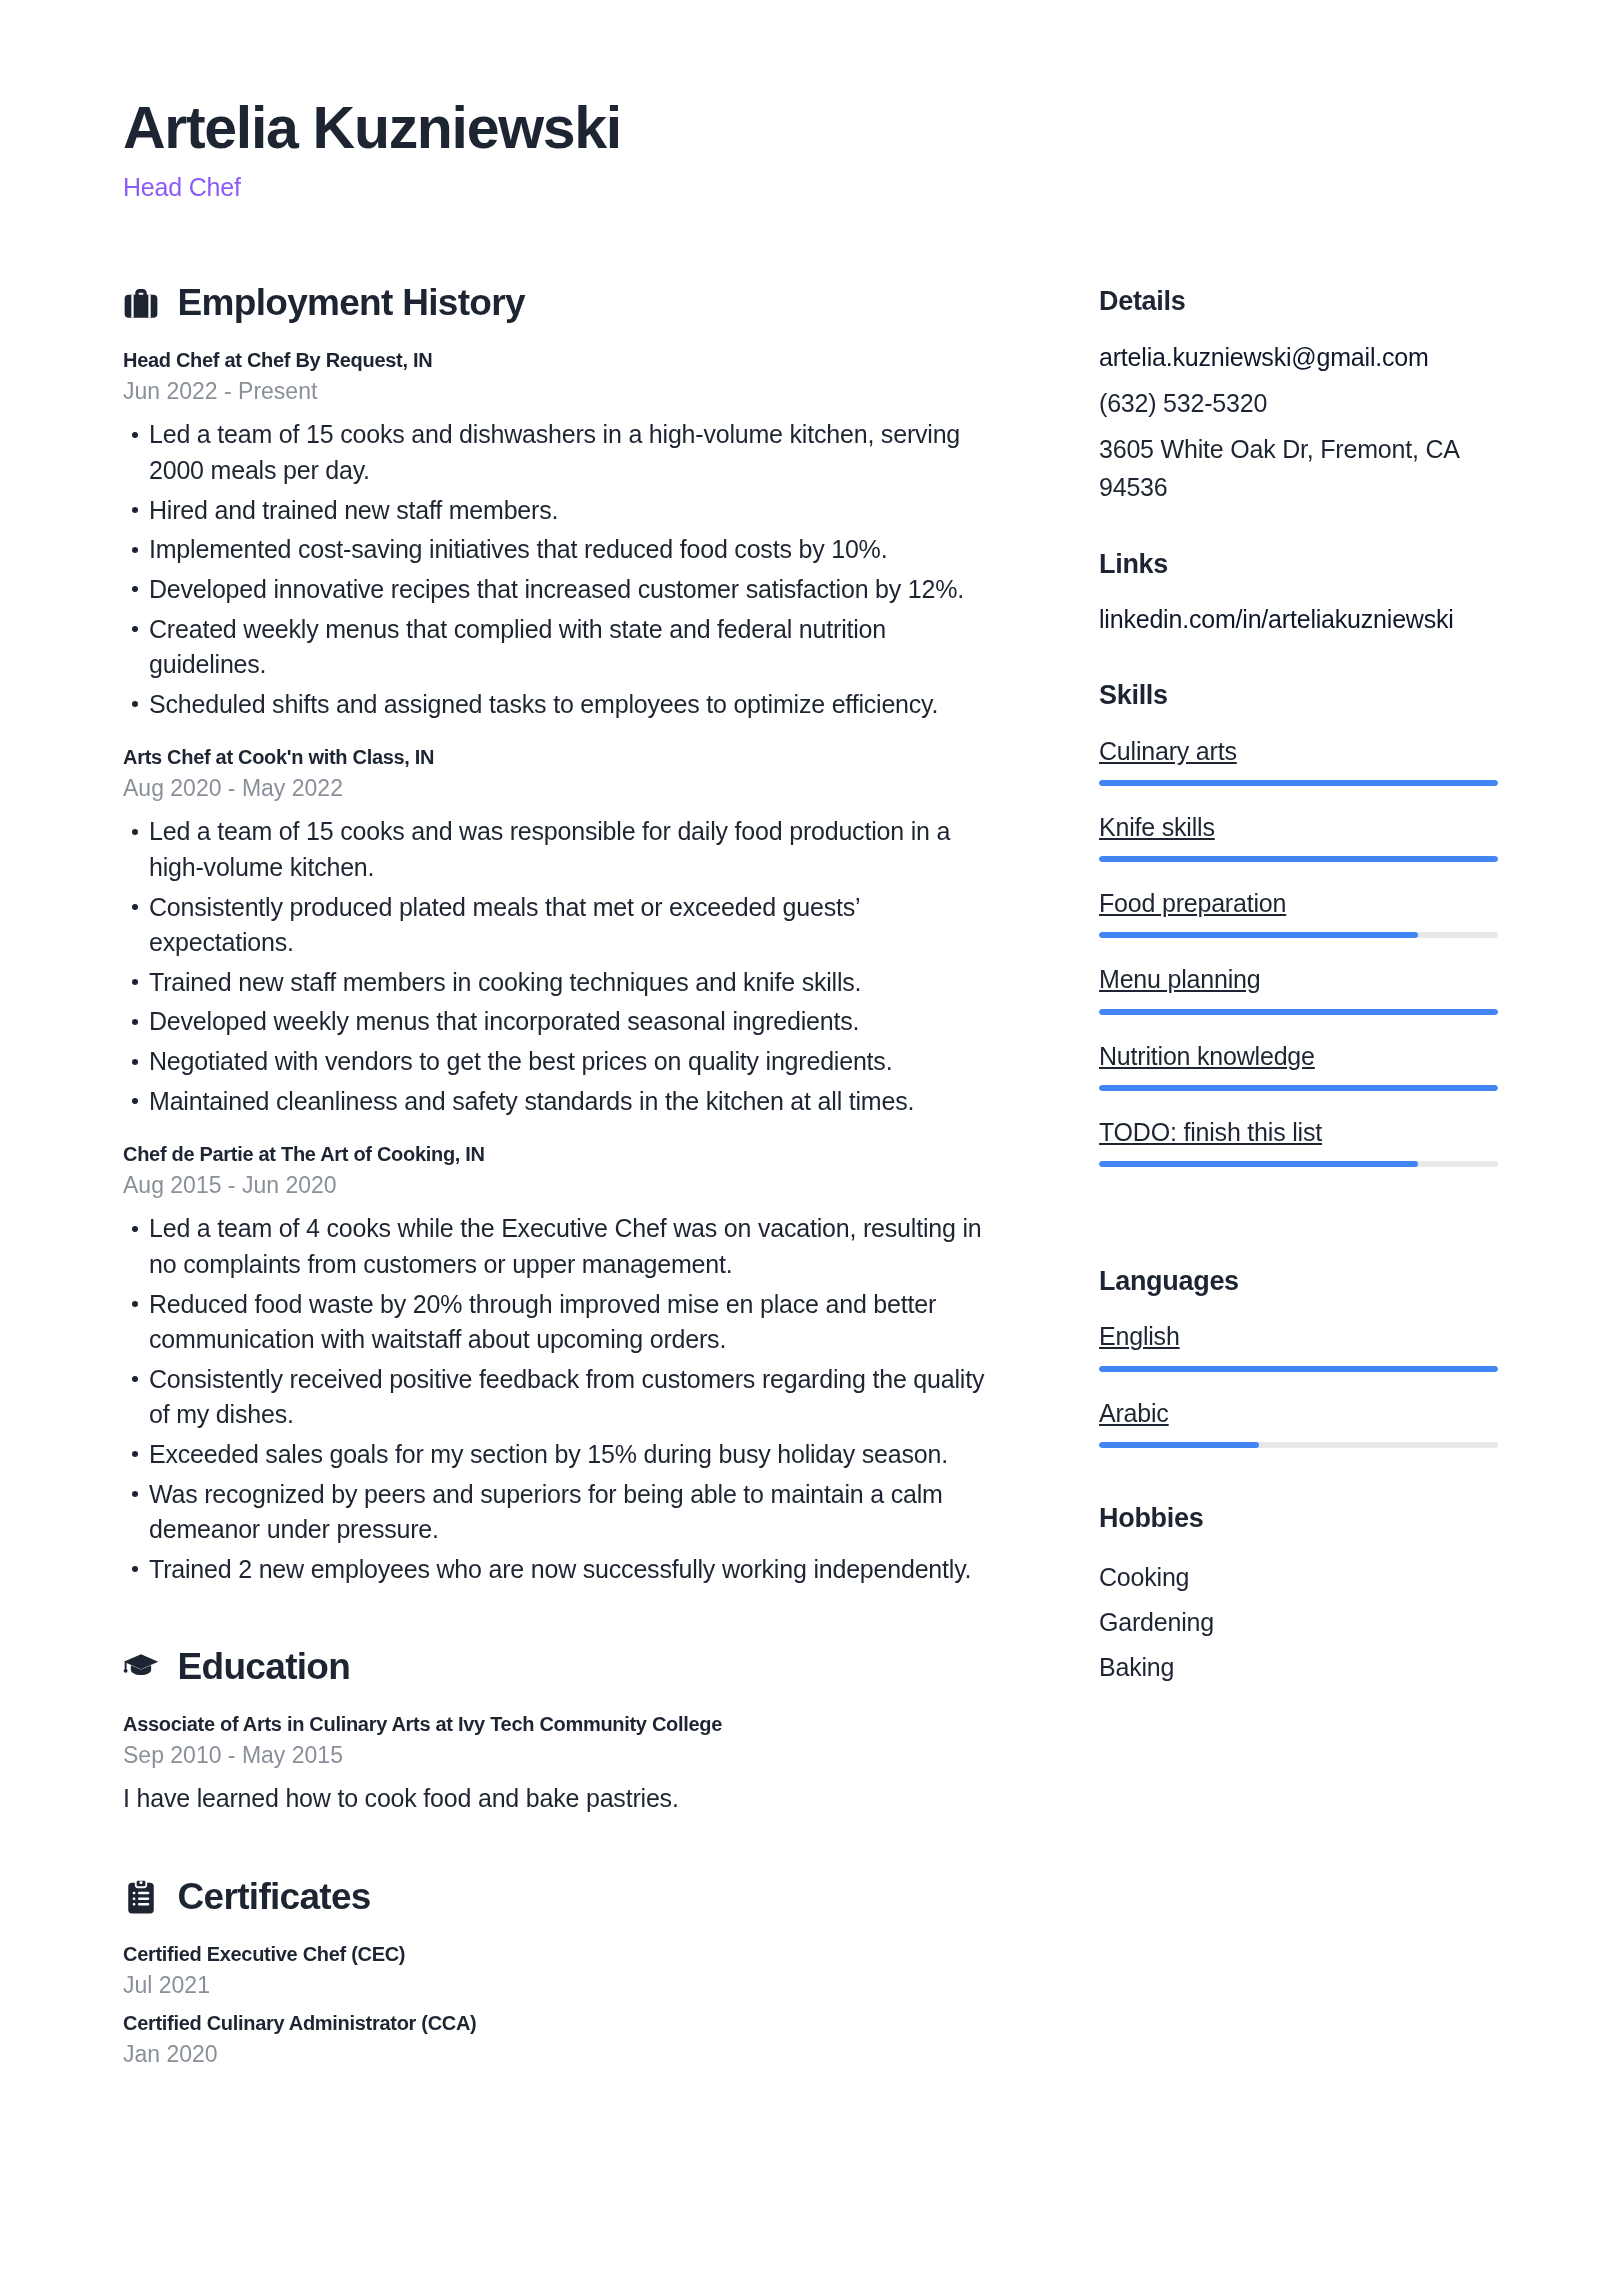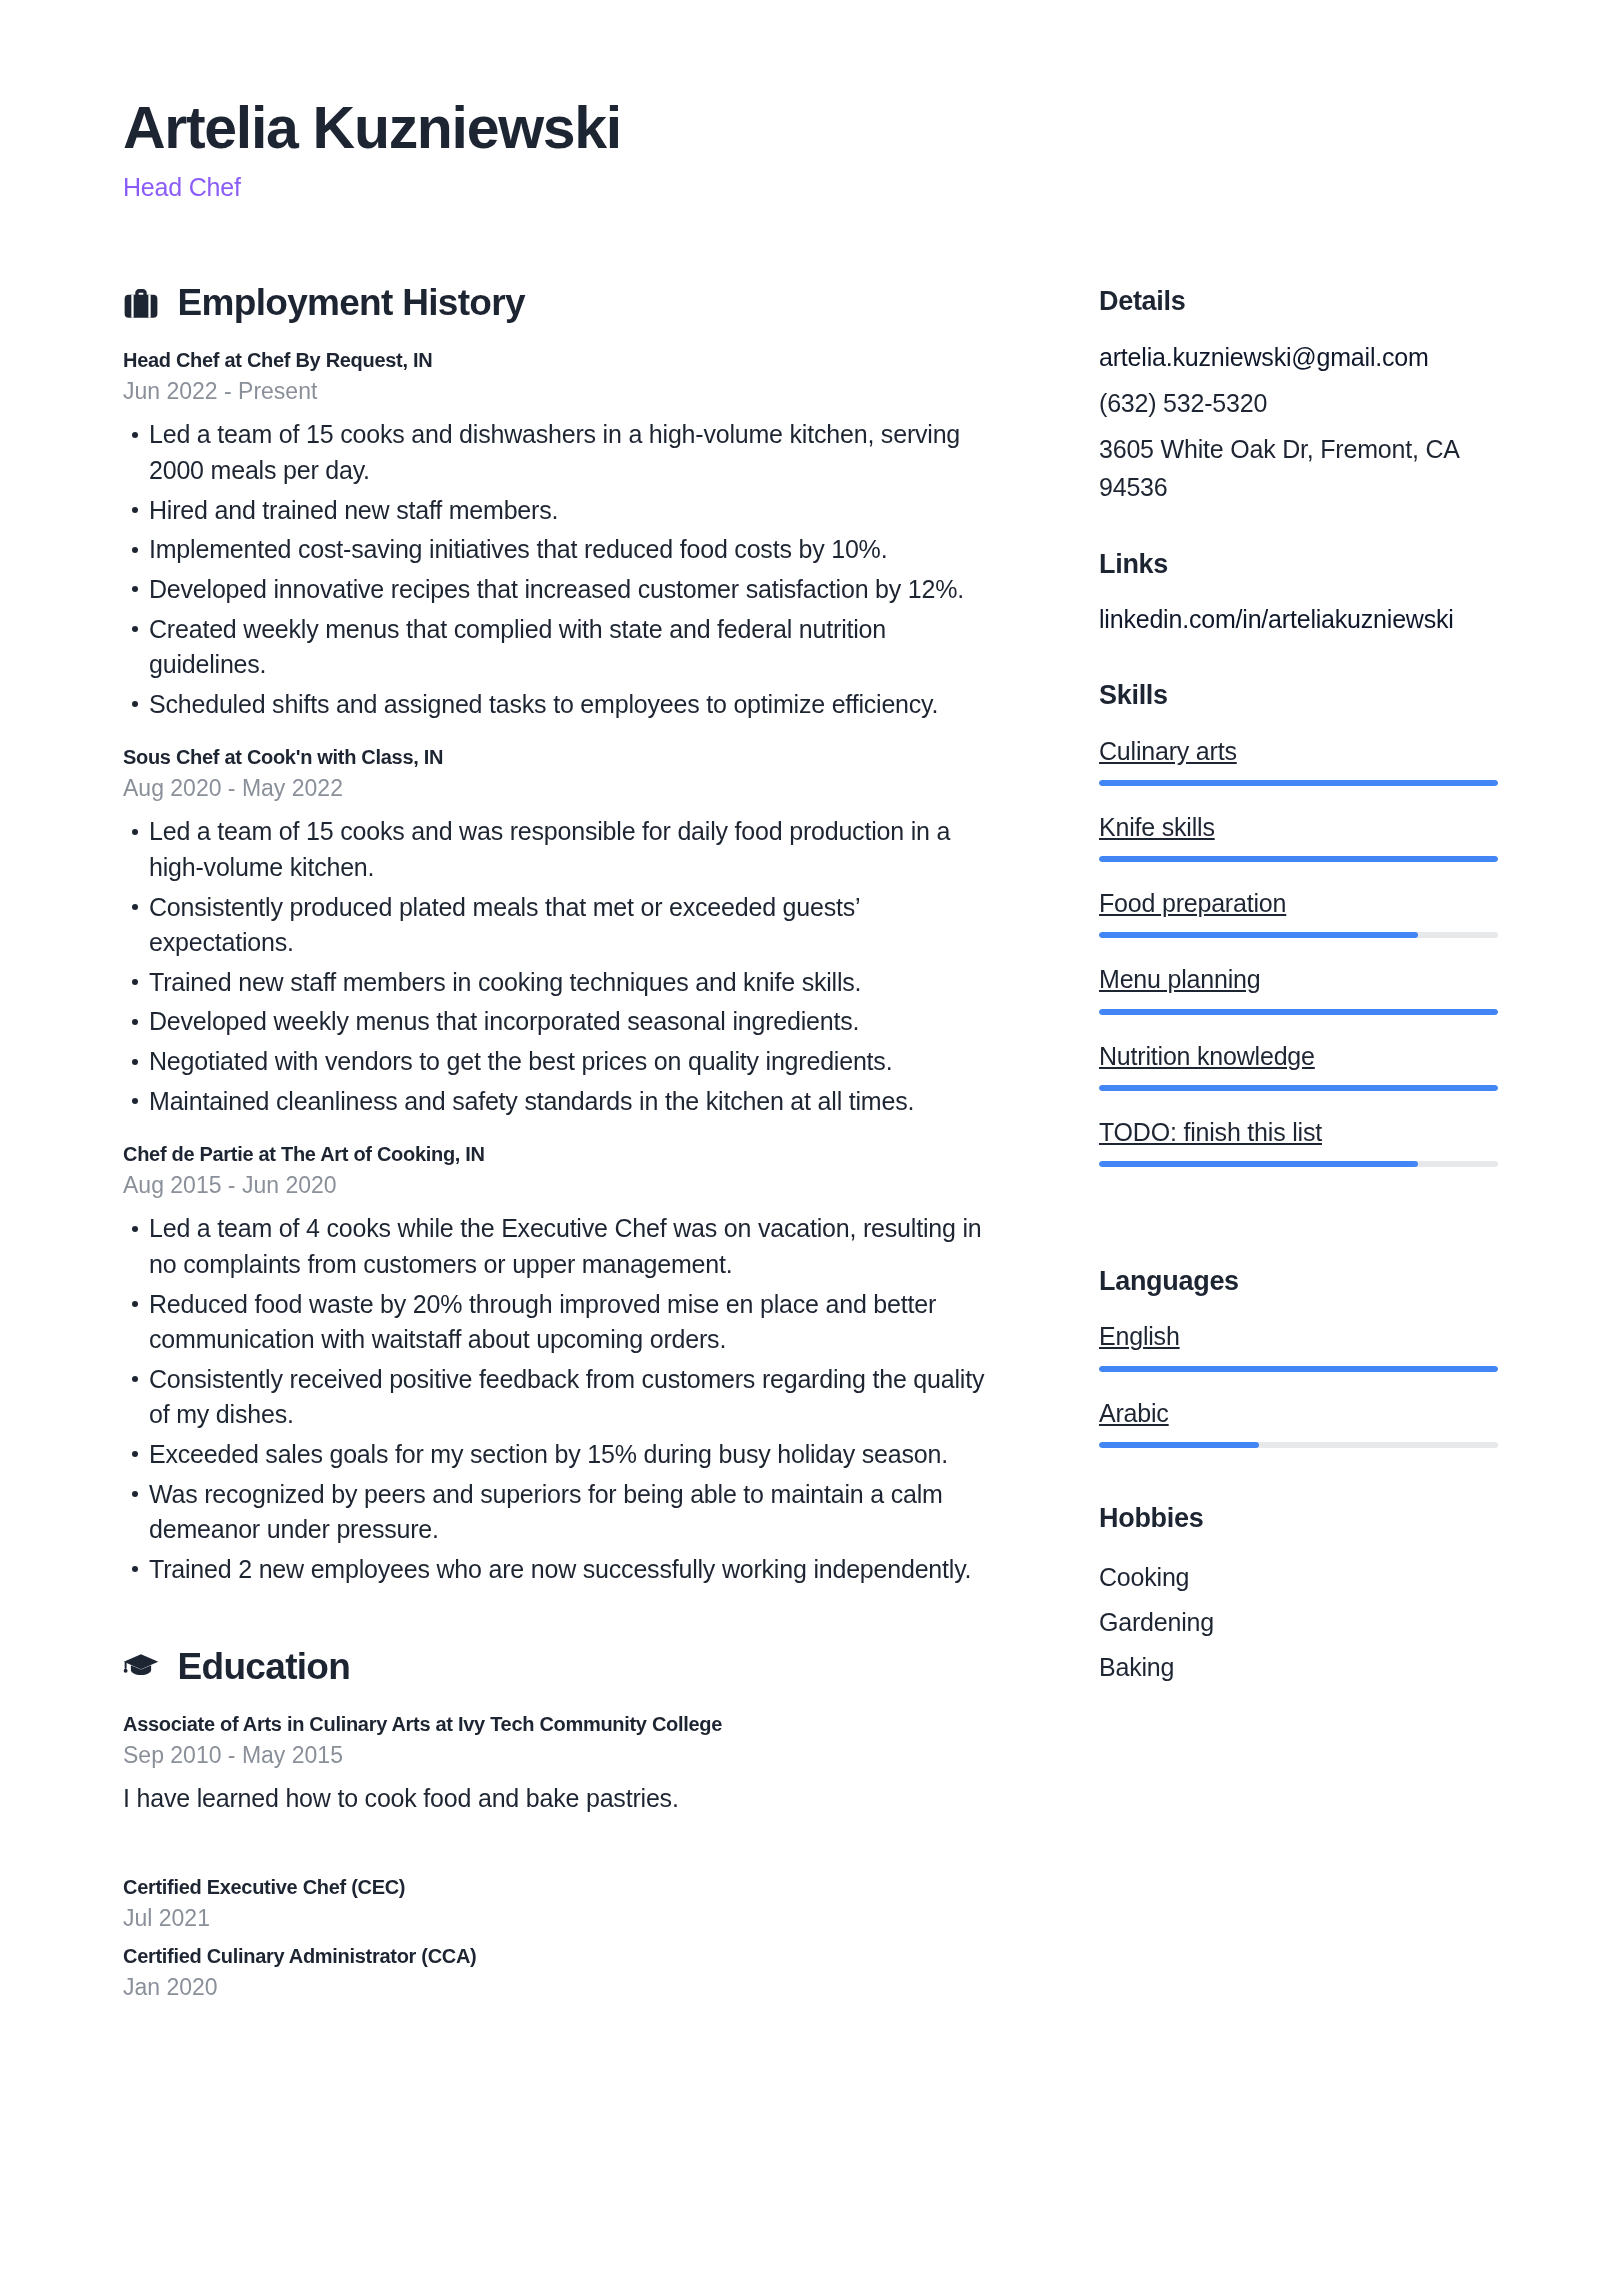--- a/index.html
+++ b/index.html
@@ -80,21 +80,21 @@
     <ul class="bullets">
                 <li>Led a team of 15 cooks and dishwashers in a high-volume kitchen, serving 2000 meals per day.</li>
                 <li>Hired and trained new staff members.</li>
                 <li>Implemented cost-saving initiatives that reduced food costs by 10%.</li>
                 <li>Developed innovative recipes that increased customer satisfaction by 12%.</li>
                 <li>Created weekly menus that complied with state and federal nutrition guidelines.</li>
                 <li>Scheduled shifts and assigned tasks to employees to optimize efficiency.</li>
               </ul>
   </article>
             <article class="job">
-    <h4 class="entry-title">Sous Chef at Cook'n with Class, IN</h4>
+    <h4 class="entry-title">Arts Chef at Cook'n with Class, IN</h4>
     <div class="entry-period">Aug 2020 - May 2022</div>
     <ul class="bullets">
                 <li>Led a team of 15 cooks and was responsible for daily food production in a high-volume kitchen.</li>
                 <li>Consistently produced plated meals that met or exceeded guests’ expectations.</li>
                 <li>Trained new staff members in cooking techniques and knife skills.</li>
                 <li>Developed weekly menus that incorporated seasonal ingredients.</li>
                 <li>Negotiated with vendors to get the best prices on quality ingredients.</li>
                 <li>Maintained cleanliness and safety standards in the kitchen at all times.</li>
               </ul>
   </article>
@@ -128,20 +128,36 @@
         <div id="edu-items">
             <article class="job">
     <h4 class="entry-title">Associate of Arts in Culinary Arts at Ivy Tech Community College</h4>
     <div class="entry-period">Sep 2010 - May 2015</div>
     <div class="edu-desc">I have learned how to cook food and bake pastries.</div>
   </article>
           </div>
       </section>
 
       <section class="left-section">
+        <div class="sec-head">
+          <span class="sec-icon">
+            <svg viewBox="0 0 44 48" aria-hidden="true">
+              <rect x="5" y="5" width="34" height="41" rx="5" fill="#1e2532"></rect>
+              <rect x="15" y="1" width="14" height="10" rx="3" fill="#1e2532" stroke="#ffffff" stroke-width="2.4"></rect>
+              <circle cx="22" cy="4.6" r="2" fill="#ffffff"></circle>
+              <rect x="11" y="17" width="3.4" height="3.4" rx="1" fill="#ffffff"></rect>
+              <rect x="18" y="17" width="15" height="3.4" rx="1.5" fill="#ffffff"></rect>
+              <rect x="11" y="24.5" width="3.4" height="3.4" rx="1" fill="#ffffff"></rect>
+              <rect x="18" y="24.5" width="15" height="3.4" rx="1.5" fill="#ffffff"></rect>
+              <rect x="11" y="32" width="3.4" height="3.4" rx="1" fill="#ffffff"></rect>
+              <rect x="18" y="32" width="15" height="3.4" rx="1.5" fill="#ffffff"></rect>
+            </svg>
+          </span>
+          <h2>Certificates</h2>
+        </div>
         <div id="cert-items">
             <article class="cert">
     <h4 class="entry-title">Certified Executive Chef (CEC)</h4>
     <div class="entry-period">Jul 2021</div>
   </article>
             <article class="cert">
     <h4 class="entry-title">Certified Culinary Administrator (CCA)</h4>
     <div class="entry-period">Jan 2020</div>
   </article>
           </div>

